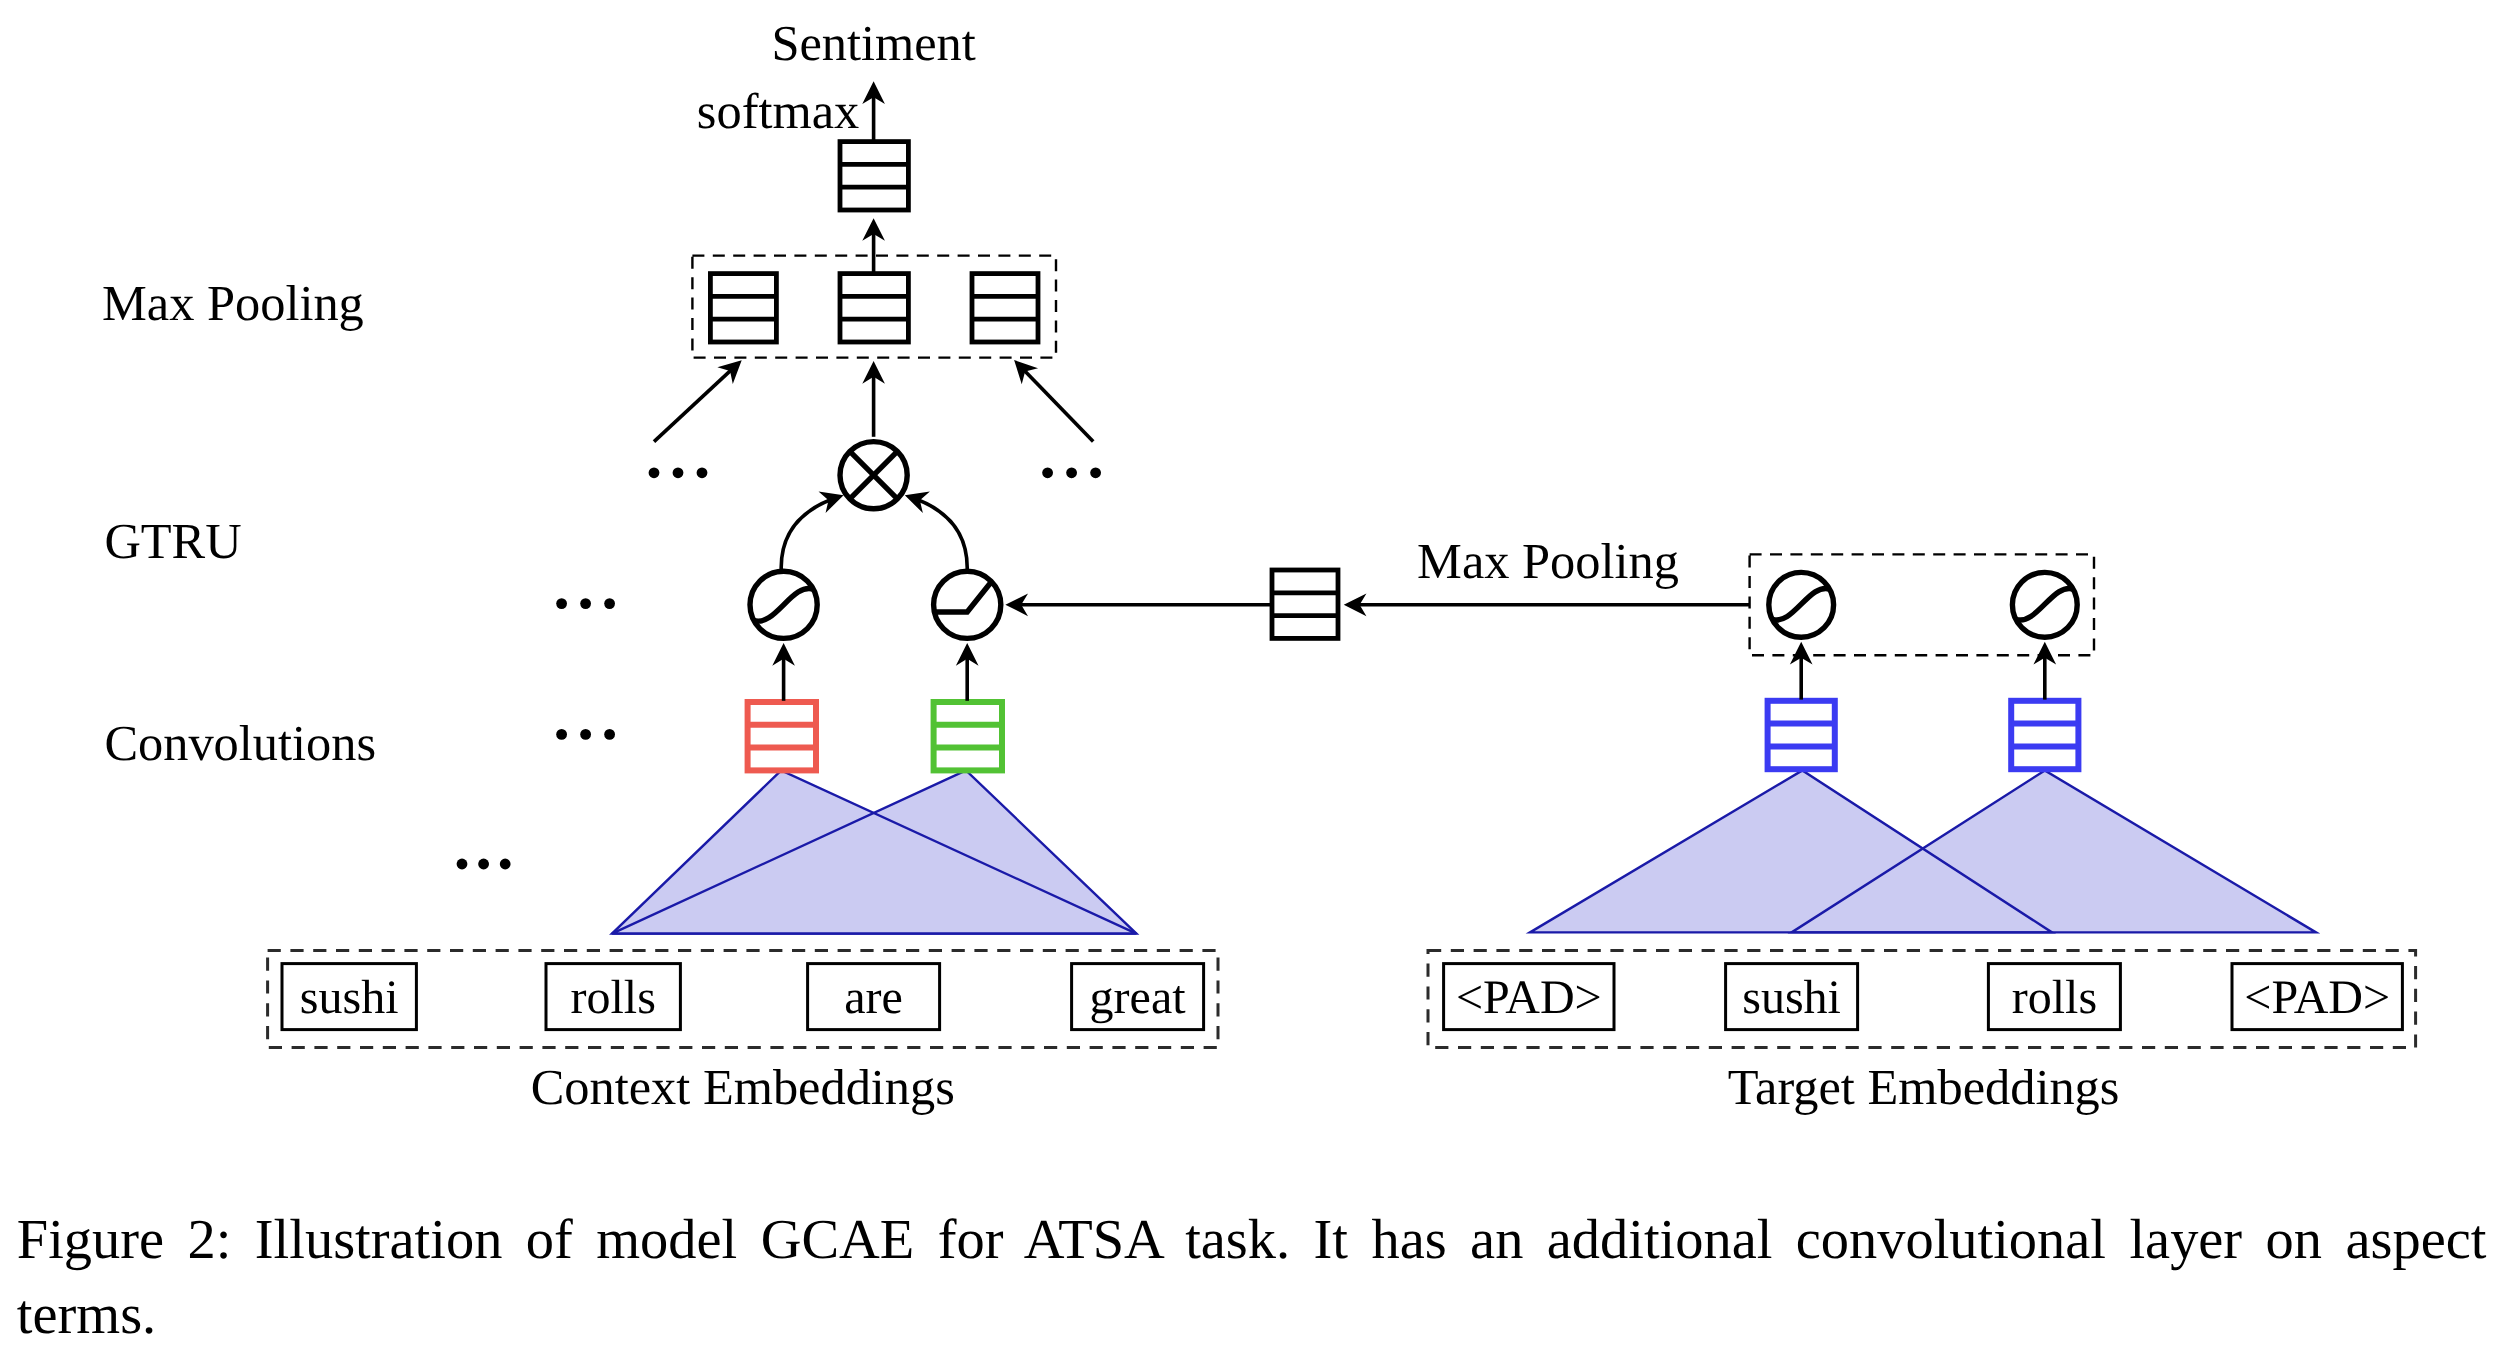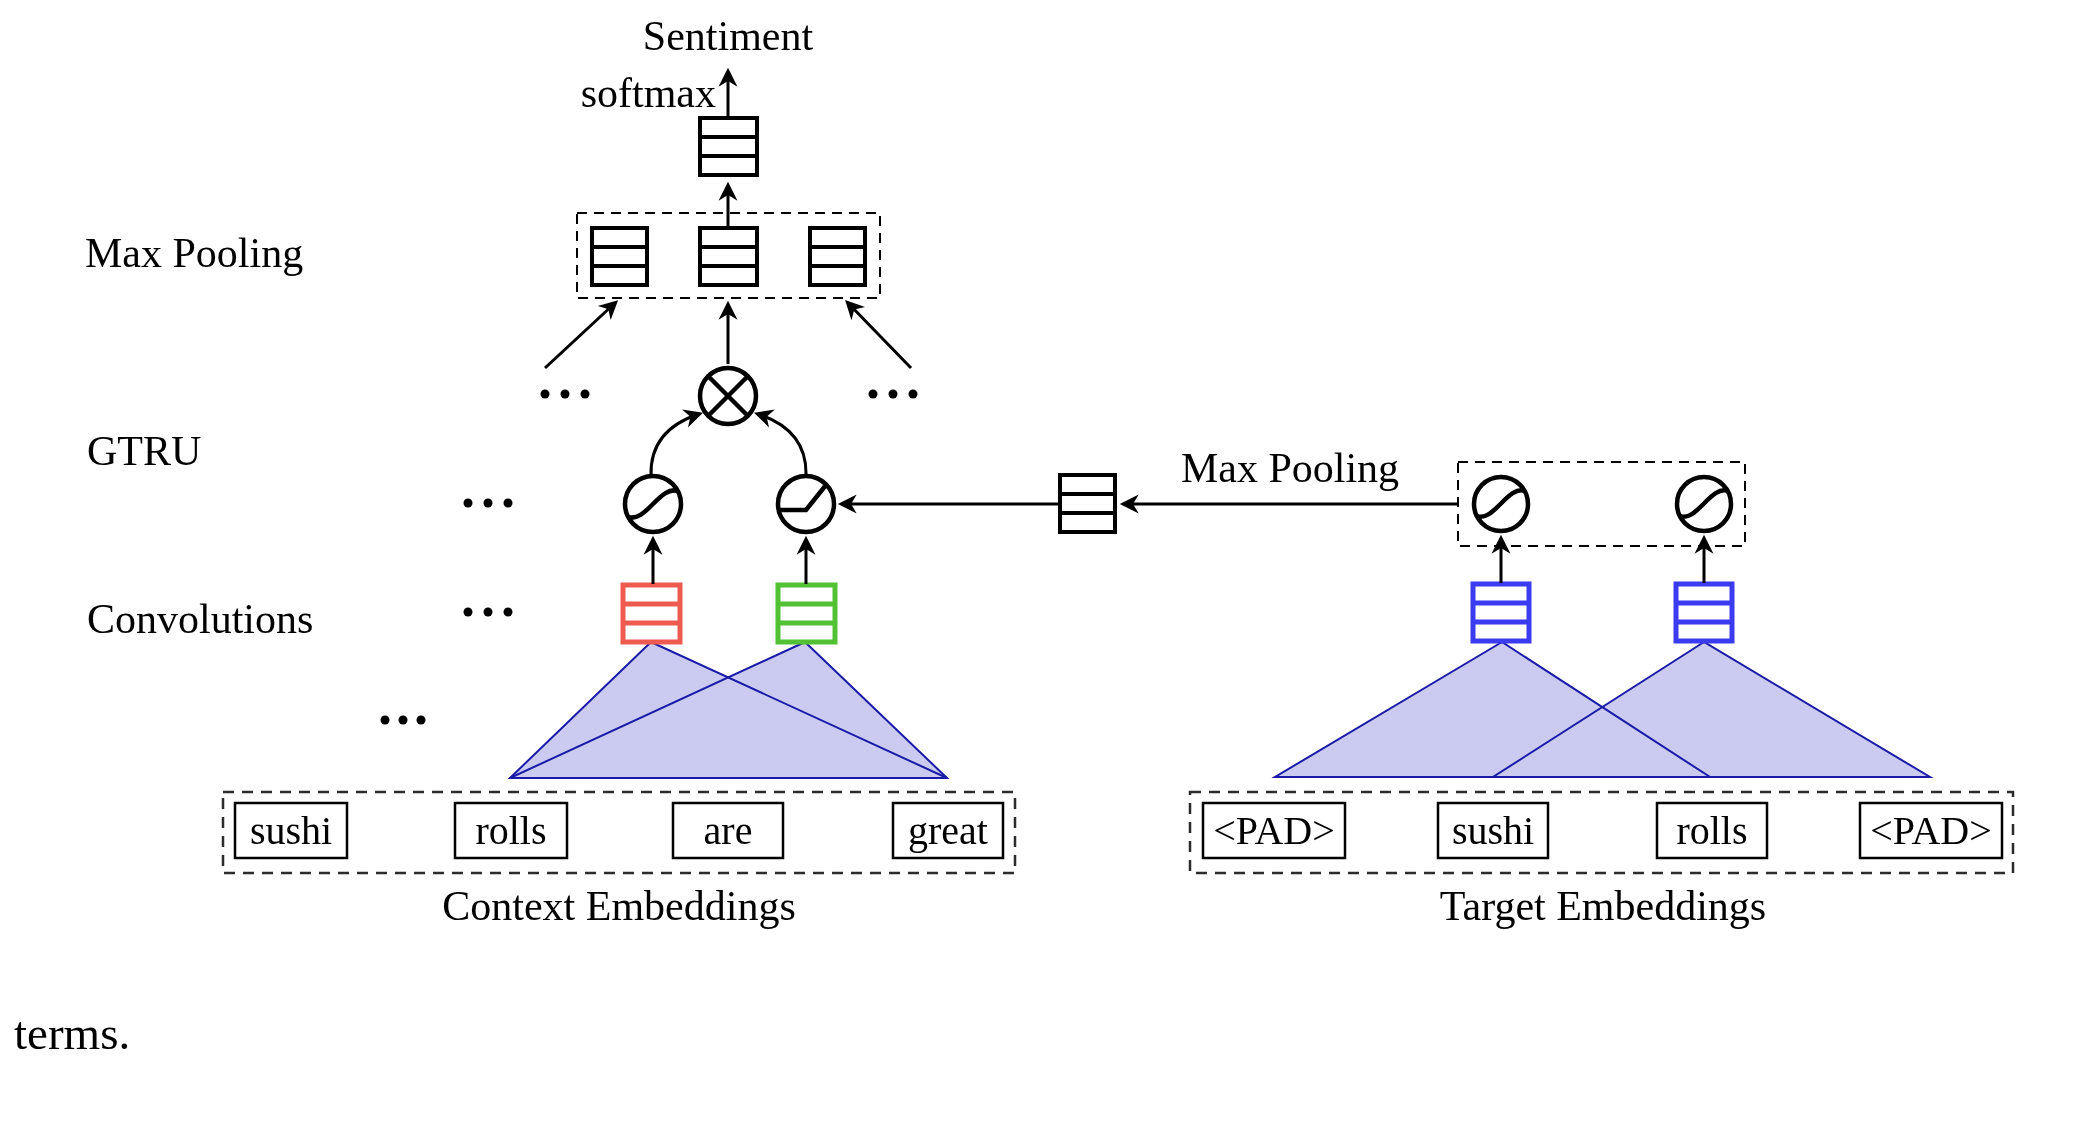--- a/index.html
+++ b/index.html
@@ -172,15 +172,16 @@
     <text class="lbl" x="716" y="107" text-anchor="end">softmax</text>
     <text class="lbl" x="85" y="267">Max Pooling</text>
     <text class="lbl" x="87" y="465">GTRU</text>
     <text class="lbl" x="87" y="633">Convolutions</text>
     <text class="lbl" x="1290" y="482" text-anchor="middle">Max Pooling</text>
     <text class="lbl" x="619" y="920" text-anchor="middle">Context Embeddings</text>
     <text class="lbl" x="1603" y="920" text-anchor="middle">Target Embeddings</text>
   </svg>
 
   <div class="caption">
+    <div class="l1">Figure 2: Illustration of model GCAE for ATSA task. It has an additional convolutional layer on aspect</div>
     <div class="l2">terms.</div>
   </div>
 </div>
 
 </body></html>

